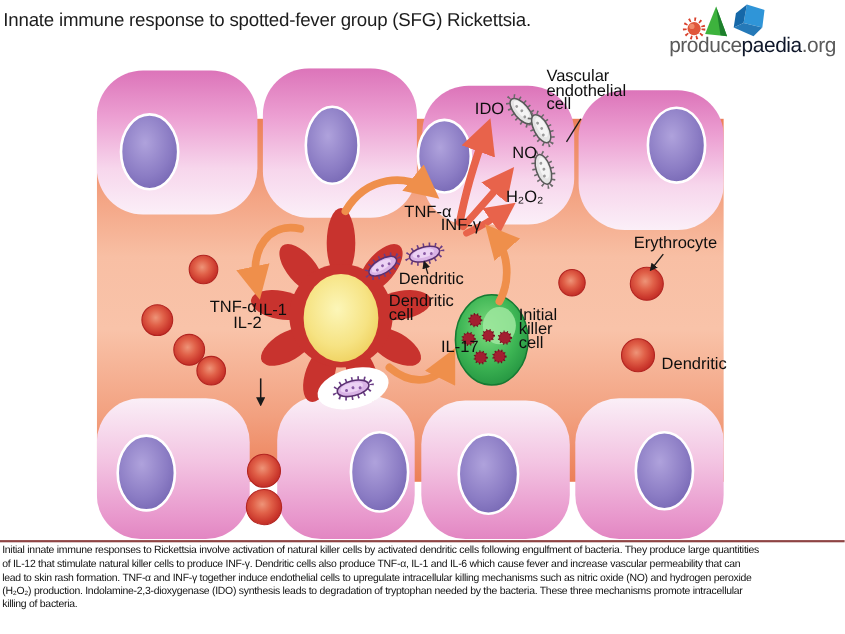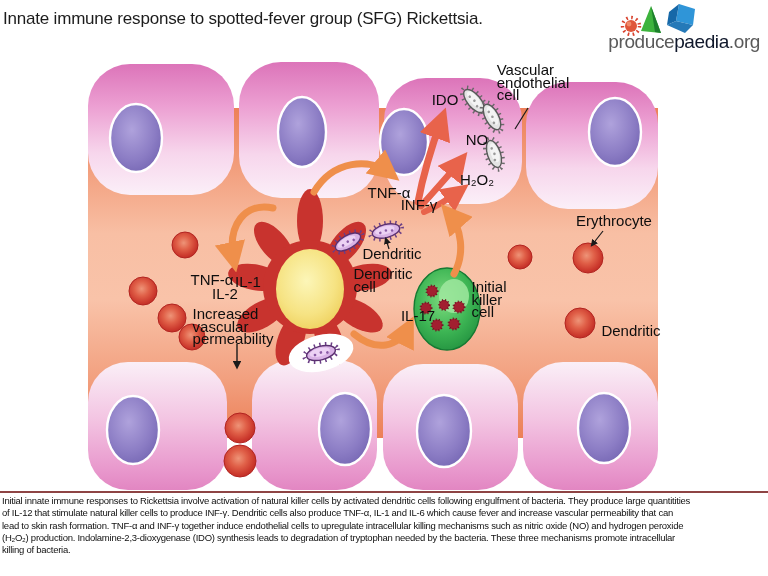--- a/index.html
+++ b/index.html
@@ -231,23 +231,20 @@
     <div class="dlabel" style="left:392px;top:248px">Dendritic</div>
     <div class="dlabel" style="left:383px;top:268px">Dendritic
 cell</div>
     <div class="dlabel" style="left:489px;top:281px">Initial
 killer
 cell</div>
     <div class="dlabel" style="left:418px;top:310px">IL-17</div>
     <div class="dlabel" style="left:212px;top:274px">TNF-α</div>
     <div class="dlabel" style="left:248px;top:276px">IL-1</div>
     <div class="dlabel" style="left:225px;top:288px">IL-2</div>
-    <div class="dlabel" style="left:233px;top:308px">Increased
-vascular
-permeability</div>
     <div class="dlabel" style="left:614px;top:215px">Erythrocyte</div>
     <div class="dlabel" style="left:631px;top:325px">Dendritic</div>
   </div>
 
   <div class="caption">
     <div class="cap-line">Initial innate immune responses to Rickettsia involve activation of natural killer cells by activated dendritic cells following engulfment of bacteria. They produce large quantitities</div>
     <div class="cap-line">of IL-12 that stimulate natural killer cells to produce INF-γ. Dendritic cells also produce TNF-α, IL-1 and IL-6 which cause fever and increase vascular permeability that can</div>
     <div class="cap-line">lead to skin rash formation. TNF-α and INF-γ together induce endothelial cells to upregulate intracellular killing mechanisms such as nitric oxide (NO) and hydrogen peroxide</div>
     <div class="cap-line">(H₂O₂) production. Indolamine-2,3-dioxygenase (IDO) synthesis leads to degradation of tryptophan needed by the bacteria. These three mechanisms promote intracellular</div>
     <div class="cap-line">killing of bacteria.</div>

